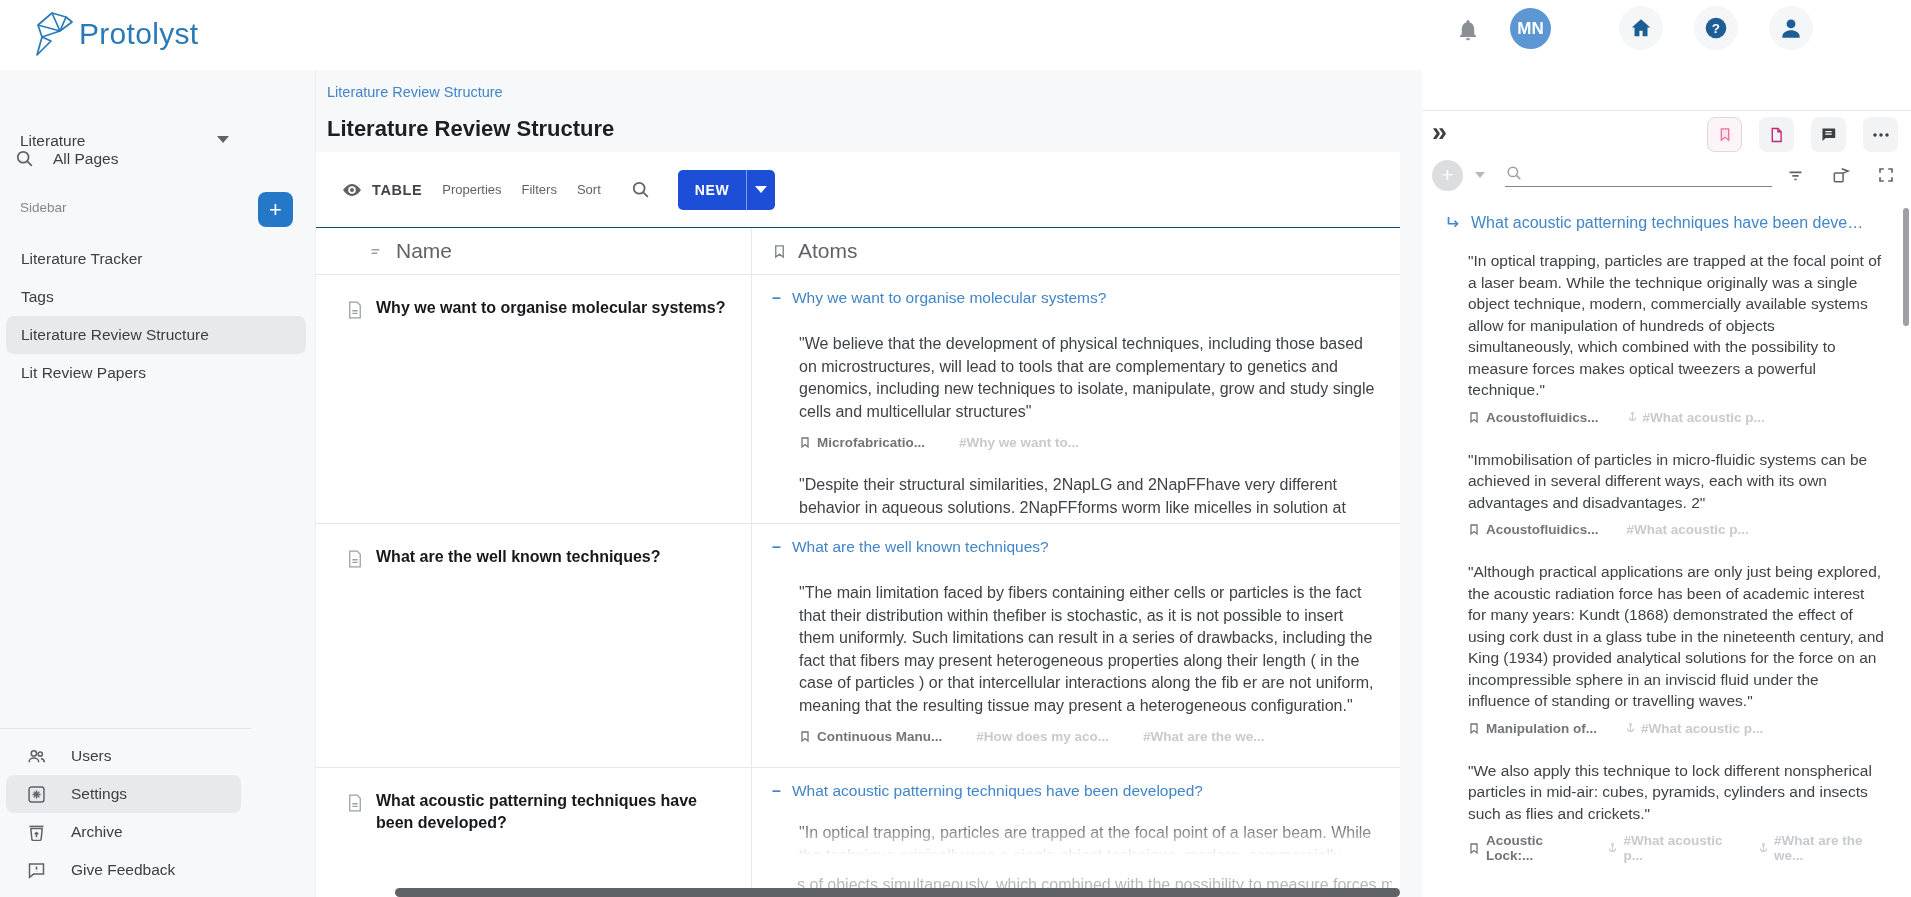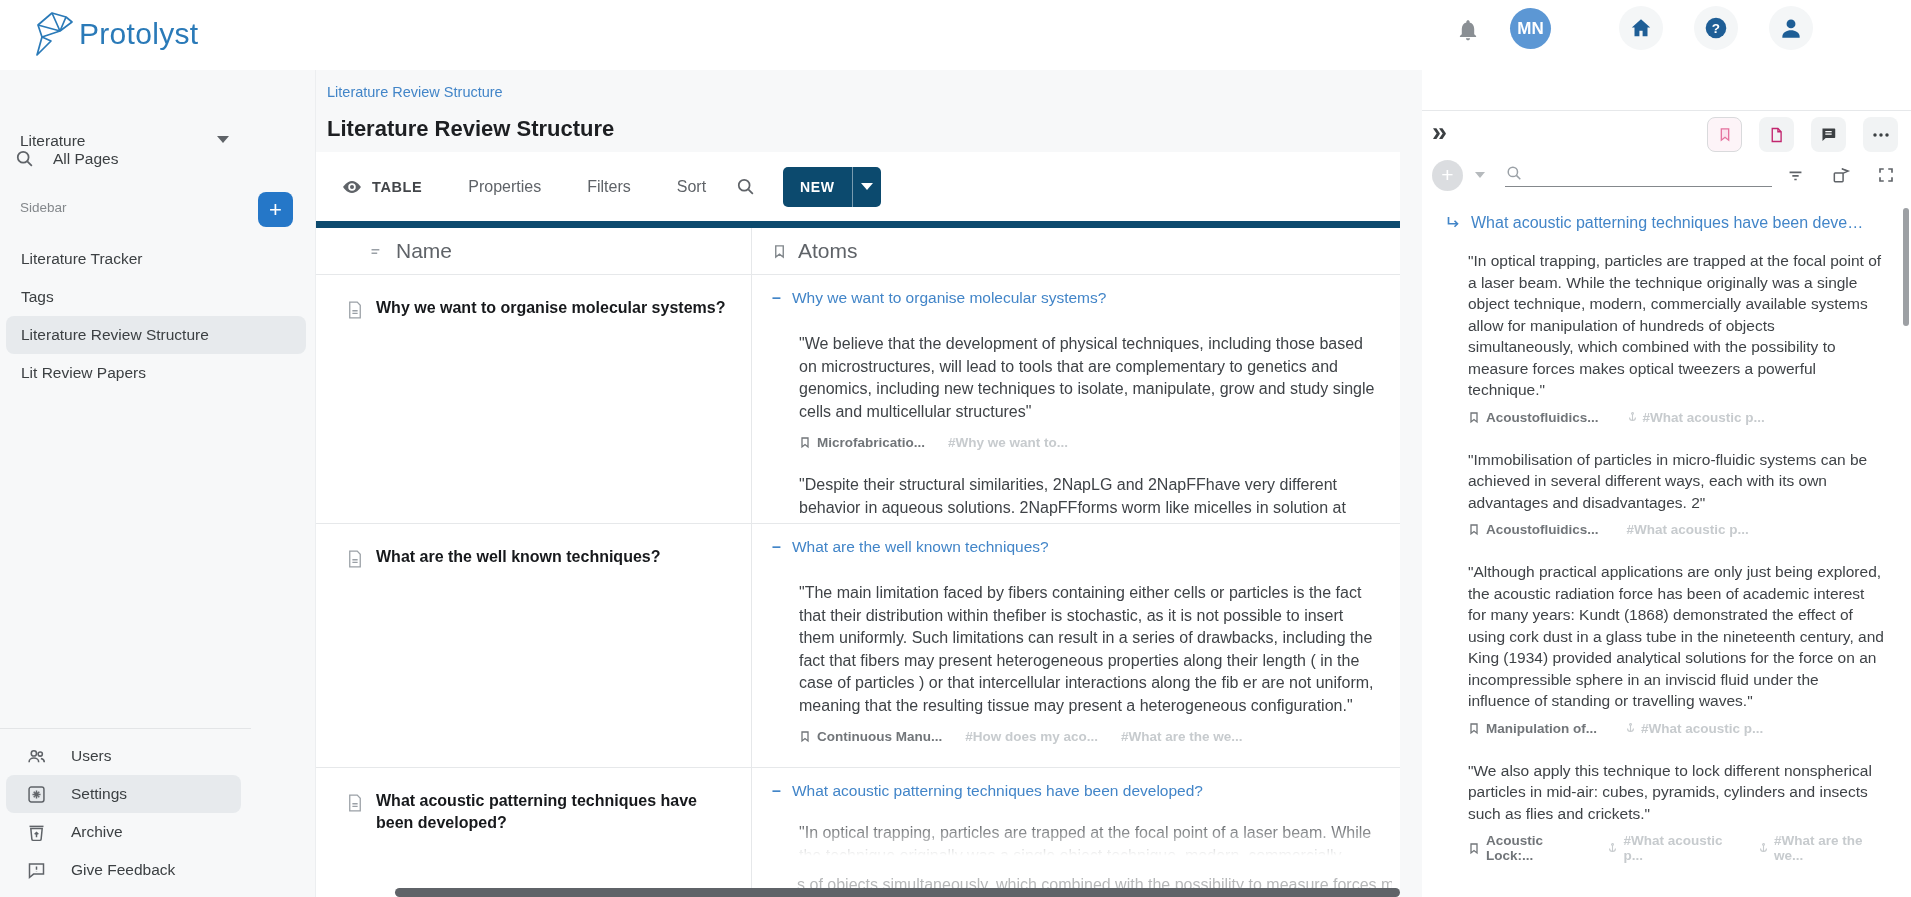--- a/index.html
+++ b/index.html
@@ -28,44 +28,44 @@
   .nav-item.active { background:#e7eaed; }
   .side-footer { position:absolute; top:658px; left:0; width:251px; border-top:1px solid #e3e5e7; padding-top:8px; }
   .foot-item { height:38px; display:flex; align-items:center; gap:24px; padding-left:20px; margin:0 10px 0 6px; border-radius:8px; font-size:15.5px; color:#3c4043; }
   .foot-item.active { background:#e7eaed; }
 
   
   .content { position:absolute; top:70px; left:316px; width:1106px; height:827px; background:#f7f8f9; }
   .breadcrumb { position:absolute; top:14px; left:11px; font-size:14.5px; color:#4285c8; }
   .page-title { position:absolute; top:46px; left:11px; font-size:22px; font-weight:bold; color:#1d1f22; }
   .card { position:absolute; top:82px; left:0; width:1084px; height:745px; background:#fff; overflow:hidden; }
-  .toolbar { height:76px; display:flex; align-items:center; padding-left:25px; border-bottom:7px solid #0c4a6e; }
+  .toolbar { height:76px; display:flex; align-items:center; padding-left:25px; border-bottom:1px solid #0c4a6e; }
   .tb-view { display:flex; align-items:center; gap:9px; font-size:14.5px; font-weight:bold; letter-spacing:.6px; color:#424549; }
-  .tb-link { font-size:16px; color:#5f6368; margin-left:46px; }
+  .tb-link { font-size:13px; color:#5f6368; margin-left:20px; }
   .tb-search { margin-left:29px; }
-  .new-btn { margin-left:27px; height:40px; display:flex; border-radius:5px; overflow:hidden; background:#0c4a6e; color:#fff; }
+  .new-btn { margin-left:27px; height:40px; display:flex; border-radius:5px; overflow:hidden; background:#1d4ed8; color:#fff; }
   .new-main { padding:0 17px; display:flex; align-items:center; font-size:14px; font-weight:bold; letter-spacing:.6px; }
   .new-caret { width:29px; display:flex; align-items:center; justify-content:center; border-left:1px solid rgba(255,255,255,.45); }
   .new-caret i { width:0; height:0; border-left:6px solid transparent; border-right:6px solid transparent; border-top:7px solid #fff; }
 
   .thead { height:47px; display:flex; border-bottom:1px solid #e6e8ea; font-size:21px; color:#5f6368; }
   .col-name { width:435px; flex:none; }
   .col-atoms { flex:1; border-left:1px solid #e6e8ea; }
   .thead .col-name { display:flex; align-items:center; gap:11px; padding-left:52px; }
   .thead .col-atoms { display:flex; align-items:center; gap:11px; padding-left:20px; }
 
   .trow { display:flex; border-bottom:1px solid #e6e8ea; }
   .trow .col-name { padding:25px 24px 0 30px; display:flex; gap:12px; align-items:flex-start; }
   .row-name { font-size:16px; font-weight:bold; color:#17191c; line-height:22px; position:relative; top:-3px; }
   .trow .col-atoms { padding:14px 20px 0 20px; }
   .atom-head { display:flex; gap:11px; align-items:baseline; }
   .minus { color:#4285c8; font-weight:bold; font-size:16px; }
   .atom-link { font-size:15.5px; color:#4285c8; }
   .quote { font-size:16px; line-height:22.5px; color:#3f4347; max-width:597px; margin:26px 0 0 27px; }
-  .tagrow { display:flex; align-items:flex-start; gap:23px; margin:12px 0 0 27px; }
+  .tagrow { display:flex; align-items:flex-start; gap:34px; margin:12px 0 0 27px; }
   .tag-page { display:flex; align-items:center; gap:6px; font-size:13.5px; font-weight:bold; color:#717579; }
   .tag-hash { display:flex; align-items:center; gap:5px; font-size:13.5px; font-weight:bold; color:#c7cbce; }
   .row1 { min-height:249px; } .row2 { min-height:244px; }
   .row3 { min-height:124px; border-bottom:none; }
   .clip-quote { position:relative; max-height:64px; overflow:hidden; }
   .clip-fade { position:absolute; left:0; top:18px; width:100%; height:46px; background:linear-gradient(rgba(255,255,255,0), #fff 82%); }
   .ghost-line { position:absolute; left:481px; top:806px; width:595px; white-space:nowrap; overflow:hidden; font-size:16px; color:#3f4347; opacity:.38; text-indent:-1490px; }
   .hscroll { position:absolute; left:79px; top:818px; width:1005px; height:9px; border-radius:5px; background:#5f6368; }
 
   

